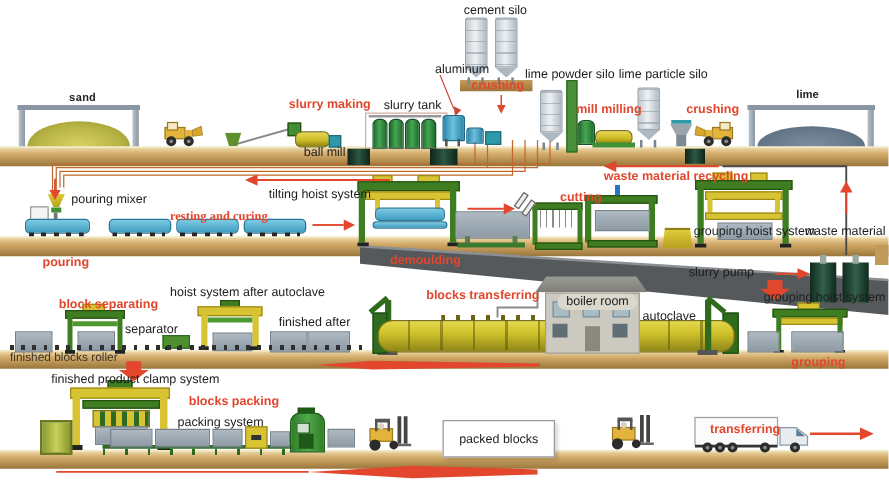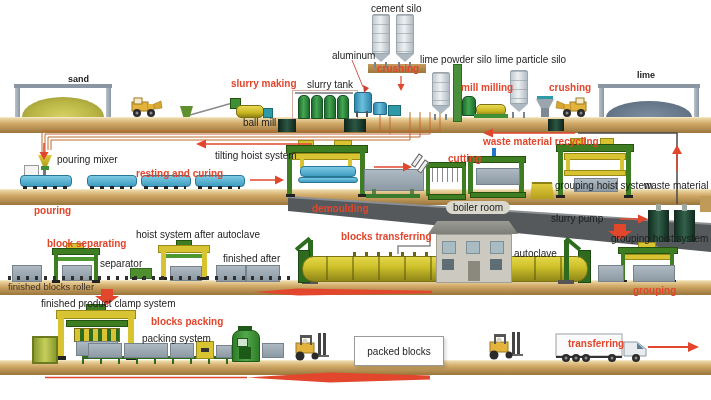--- a/index.html
+++ b/index.html
@@ -487,51 +487,51 @@
           <line x1="401" y1="76" x2="401" y2="85" stroke-width="1.2"></line>
           <polygon points="401,91 397.5,84 404.5,84" stroke="none"></polygon>
         </g>
     </g>
     <g>
       <line x1="352" y1="60" x2="363" y2="87" stroke="#cc4433" stroke-width="0.9"></line>
       <polygon points="363,85 369,88 364,93" fill="#cc4433"></polygon>
     </g>
   </svg>
 
-  <div class="label b9" style="left:68px;top:74px;">sand</div>
+  <div class="label b9" style="left:55px;top:74px;font-family:Liberation Mono, monospace;">sand</div>
   <div class="label red" style="left:231px;top:78px;">slurry making</div>
   <div class="label" style="left:243px;top:90px;margin-top:27px;">ball mill</div>
   <div class="label" style="left:307px;top:79px;">slurry tank</div>
-  <div class="label" style="left:332px;top:50px;">aluminum</div>
+  <div class="label" style="left:348px;top:50px;">aluminum</div>
   <div class="label red" style="left:377px;top:63px;">crushing</div>
   <div class="label" style="left:371px;top:3px;">cement silo</div>
   <div class="label" style="left:420px;top:54px;">lime powder silo</div>
   <div class="label" style="left:495px;top:54px;">lime particle silo</div>
   <div class="label red" style="left:461px;top:82px;">mill milling</div>
   <div class="label red" style="left:549px;top:82px;">crushing</div>
   <div class="label b9" style="left:637px;top:70px;">lime</div>
 
   <div class="label" style="left:57px;top:154px;">pouring mixer</div>
   <div class="label red" style="left:34px;top:205px;">pouring</div>
-  <div class="label red" style="left:136px;top:168px;">resting and curing</div>
+  <div class="label red" style="left:136px;top:168px;font-family:Liberation Serif, serif;">resting and curing</div>
   <div class="label" style="left:215px;top:150px;">tilting hoist system</div>
   <div class="label red" style="left:312px;top:203px;">demoulding</div>
   <div class="label red" style="left:448px;top:153px;">cutting</div>
   <div class="label red" style="left:483px;top:136px;">waste material recycling</div>
   <div class="label" style="left:555px;top:180px;">grouping hoist system</div>
   <div class="label" style="left:644px;top:180px;">waste material</div>
   <div class="label" style="left:551px;top:213px;">slurry pump</div>
 
   <div class="label red" style="left:47px;top:238px;">block separating</div>
   <div class="label" style="left:100px;top:258px;">separator</div>
   <div class="label" style="left:136px;top:229px;">hoist system after autoclave</div>
   <div class="label" style="left:223px;top:253px;">finished after</div>
   <div class="label onground" style="left:8px;top:281px;">finished blocks roller</div>
   <div class="label red" style="left:341px;top:231px;">blocks transferring</div>
-  <div class="label pill" style="left:446px;top:201px;text-align:right;">boiler room</div>
+  <div class="label pill" style="left:446px;top:235px;text-align:right;">boiler room</div>
   <div class="label" style="left:514px;top:248px;">autoclave</div>
   <div class="label" style="left:611px;top:233px;">grouping hoist system</div>
   <div class="label red" style="left:633px;top:285px;">grouping</div>
 
   <div class="label" style="left:41px;top:298px;">finished product clamp system</div>
   <div class="label red" style="left:151px;top:316px;">blocks packing</div>
   <div class="label" style="left:142px;top:333px;">packing system</div>
   <div class="label red" style="left:568px;top:338px;">transferring</div>
 
 </div>

